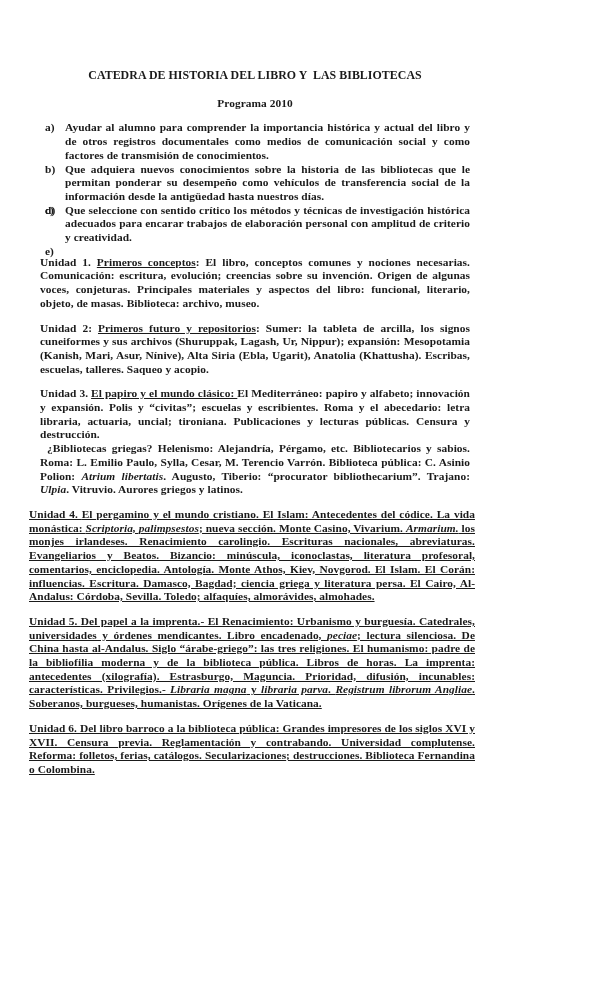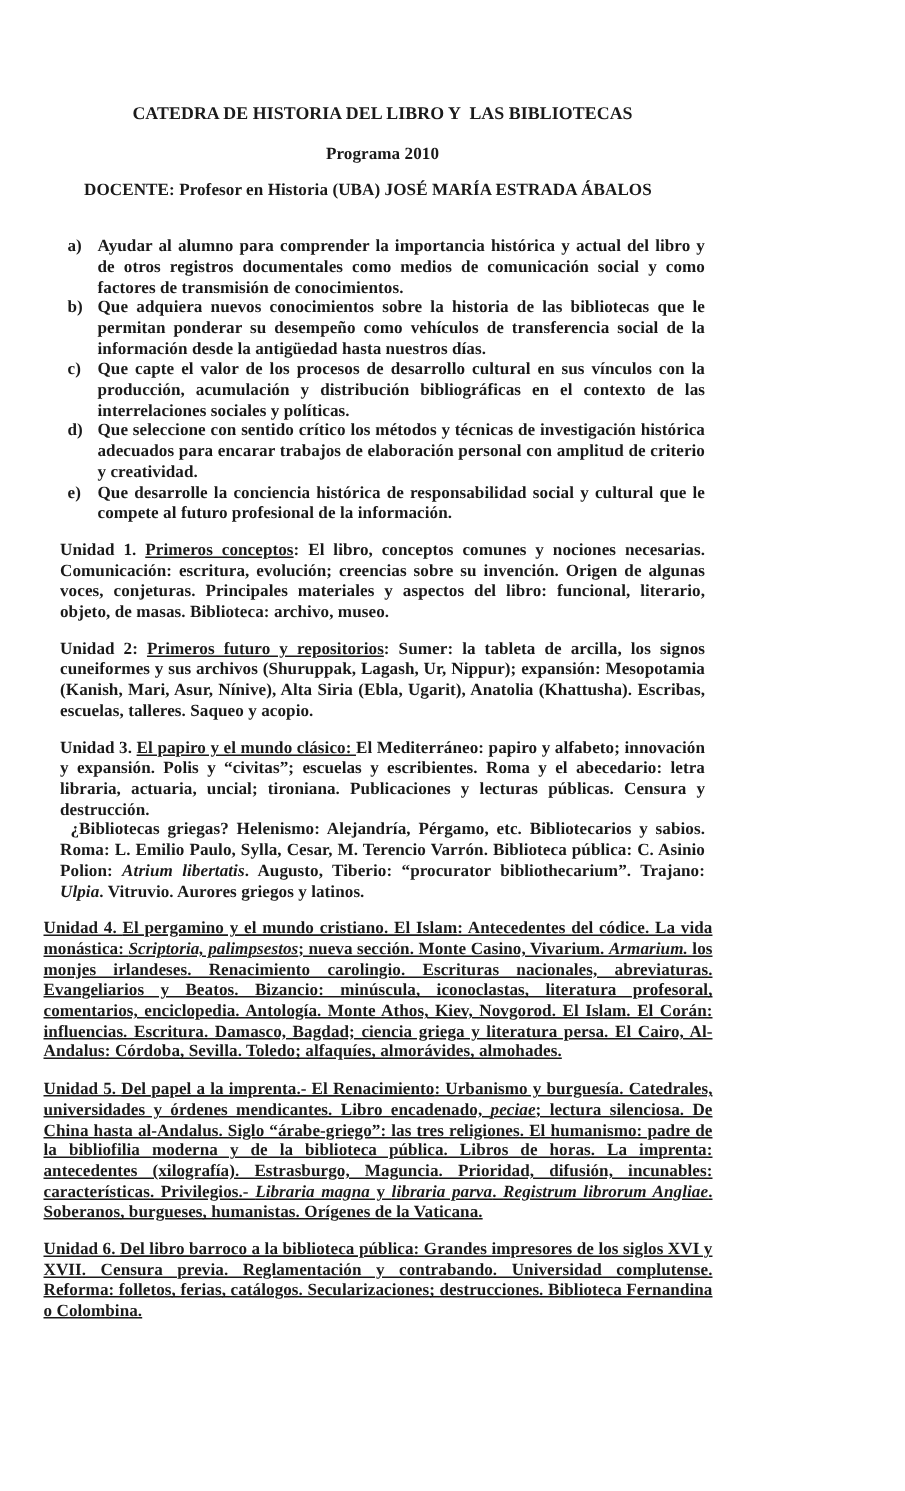--- a/index.html
+++ b/index.html
@@ -66,43 +66,40 @@
 </style>
 </head>
 <body>
 
 <div class="page">
 
   <h1 class="title">CATEDRA DE HISTORIA DEL LIBRO Y  LAS BIBLIOTECAS</h1>
 
   <div class="program">Programa 2010</div>
 
-  <div class="docente">DOCENTE: Profesor en Historia (UBA) JOSÉ MARÍA ESTRADA ÁBALOS</div>
 
 
   <ol class="obj-list">
     <li>
       <span class="letter">a)</span>
       <span>Ayudar al alumno para comprender la importancia histórica y actual del libro y de otros registros documentales como medios de comunicación social y como factores de transmisión de conocimientos.</span>
     </li>
     <li>
       <span class="letter">b)</span>
       <span>Que adquiera nuevos conocimientos sobre la historia de las bibliotecas que le permitan ponderar su desempeño como vehículos de transferencia social de la información desde la antigüedad hasta nuestros días.</span>
     </li>
     <li>
       <span class="letter">c)</span>
-      <span>Que capte el valor de los procesos de desarrollo cultural en sus vínculos con la producción, acumulación y distribución bibliográficas en el contexto de las interrelaciones sociales y políticas.</span>
     </li>
     <li>
       <span class="letter">d)</span>
       <span>Que seleccione con sentido crítico los métodos y técnicas de investigación histórica adecuados para encarar trabajos de elaboración personal con amplitud de criterio y creatividad.</span>
     </li>
     <li>
       <span class="letter">e)</span>
-      <span>Que desarrolle la conciencia histórica de responsabilidad social y cultural que le compete al futuro profesional de la información.</span>
     </li>
   </ol>
 
   <div id="unidades">
       <p class="para gap"><span>Unidad 1. </span><span class="u">Primeros conceptos</span><span>: El libro, conceptos comunes y nociones necesarias. Comunicación:  escritura, evolución; creencias sobre su invención. Origen de algunas voces, conjeturas. Principales materiales y aspectos del libro: funcional, literario, objeto, de masas. Biblioteca: archivo, museo.</span></p>
       <p class="para gap"><span>Unidad 2: </span><span class="u">Primeros futuro y repositorios</span><span>: Sumer: la tableta de arcilla, los signos cuneiformes y sus archivos (Shuruppak, Lagash, Ur, Nippur); expansión: Mesopotamia (Kanish, Mari, Asur, Nínive), Alta Siria (Ebla, Ugarit), Anatolia (Khattusha). Escribas, escuelas, talleres. Saqueo y acopio.</span></p>
       <p class="para gap"><span>Unidad 3. </span><span class="u">El papiro y el mundo clásico: </span><span>El Mediterráneo: papiro y alfabeto; innovación y expansión. Polis y “civitas”;  escuelas y escribientes. Roma y el abecedario: letra libraria, actuaria, uncial; tironiana. Publicaciones y lecturas públicas. Censura y destrucción.</span></p>
       <p class="para cont"><span>¿Bibliotecas griegas? Helenismo: Alejandría, Pérgamo, etc. Bibliotecarios y sabios. Roma: L. Emilio Paulo, Sylla, Cesar, M. Terencio Varrón. Biblioteca pública: C. Asinio Polion: </span><span class="i">Atrium libertatis</span><span>. Augusto, Tiberio: “procurator bibliothecarium”. Trajano: </span><span class="i">Ulpia</span><span>. Vitruvio. Aurores griegos y latinos.</span></p>
       <p class="para gap wide"><span>Unidad 4. </span><span class="u">El pergamino y el mundo cristiano. El Islam</span><span>: Antecedentes del códice. La vida monástica: </span><span class="i">Scriptoria, palimpsestos</span><span>; nueva sección. Monte Casino, Vivarium. </span><span class="i">Armarium.</span><span> los monjes irlandeses. Renacimiento carolingio. Escrituras nacionales, abreviaturas. Evangeliarios y Beatos. Bizancio: minúscula, iconoclastas, literatura profesoral, comentarios, enciclopedia. Antología. Monte Athos, Kiev, Novgorod. El Islam. El Corán: influencias. Escritura. Damasco, Bagdad; ciencia griega y literatura persa. El Cairo, Al-Andalus: Córdoba, Sevilla. Toledo; alfaquíes, almorávides, almohades.</span></p>
       <p class="para gap wide"><span>Unidad 5. </span><span class="u">Del papel a la imprenta.- El Renacimiento</span><span>: Urbanismo y burguesía. Catedrales, universidades y órdenes mendicantes. Libro encadenado, </span><span class="i">peciae</span><span>; lectura silenciosa. De China hasta al-Andalus. Siglo “árabe-griego”: las tres religiones. El humanismo: padre de la bibliofilia moderna y de la biblioteca pública. Libros de horas. La imprenta: antecedentes (xilografía). Estrasburgo, Maguncia. Prioridad, difusión, incunables: características. Privilegios.- </span><span class="i">Libraria magna</span><span> y </span><span class="i">libraria parva</span><span>. </span><span class="i">Registrum librorum Angliae</span><span>. Soberanos, burgueses, humanistas. Orígenes de la Vaticana.</span></p>

